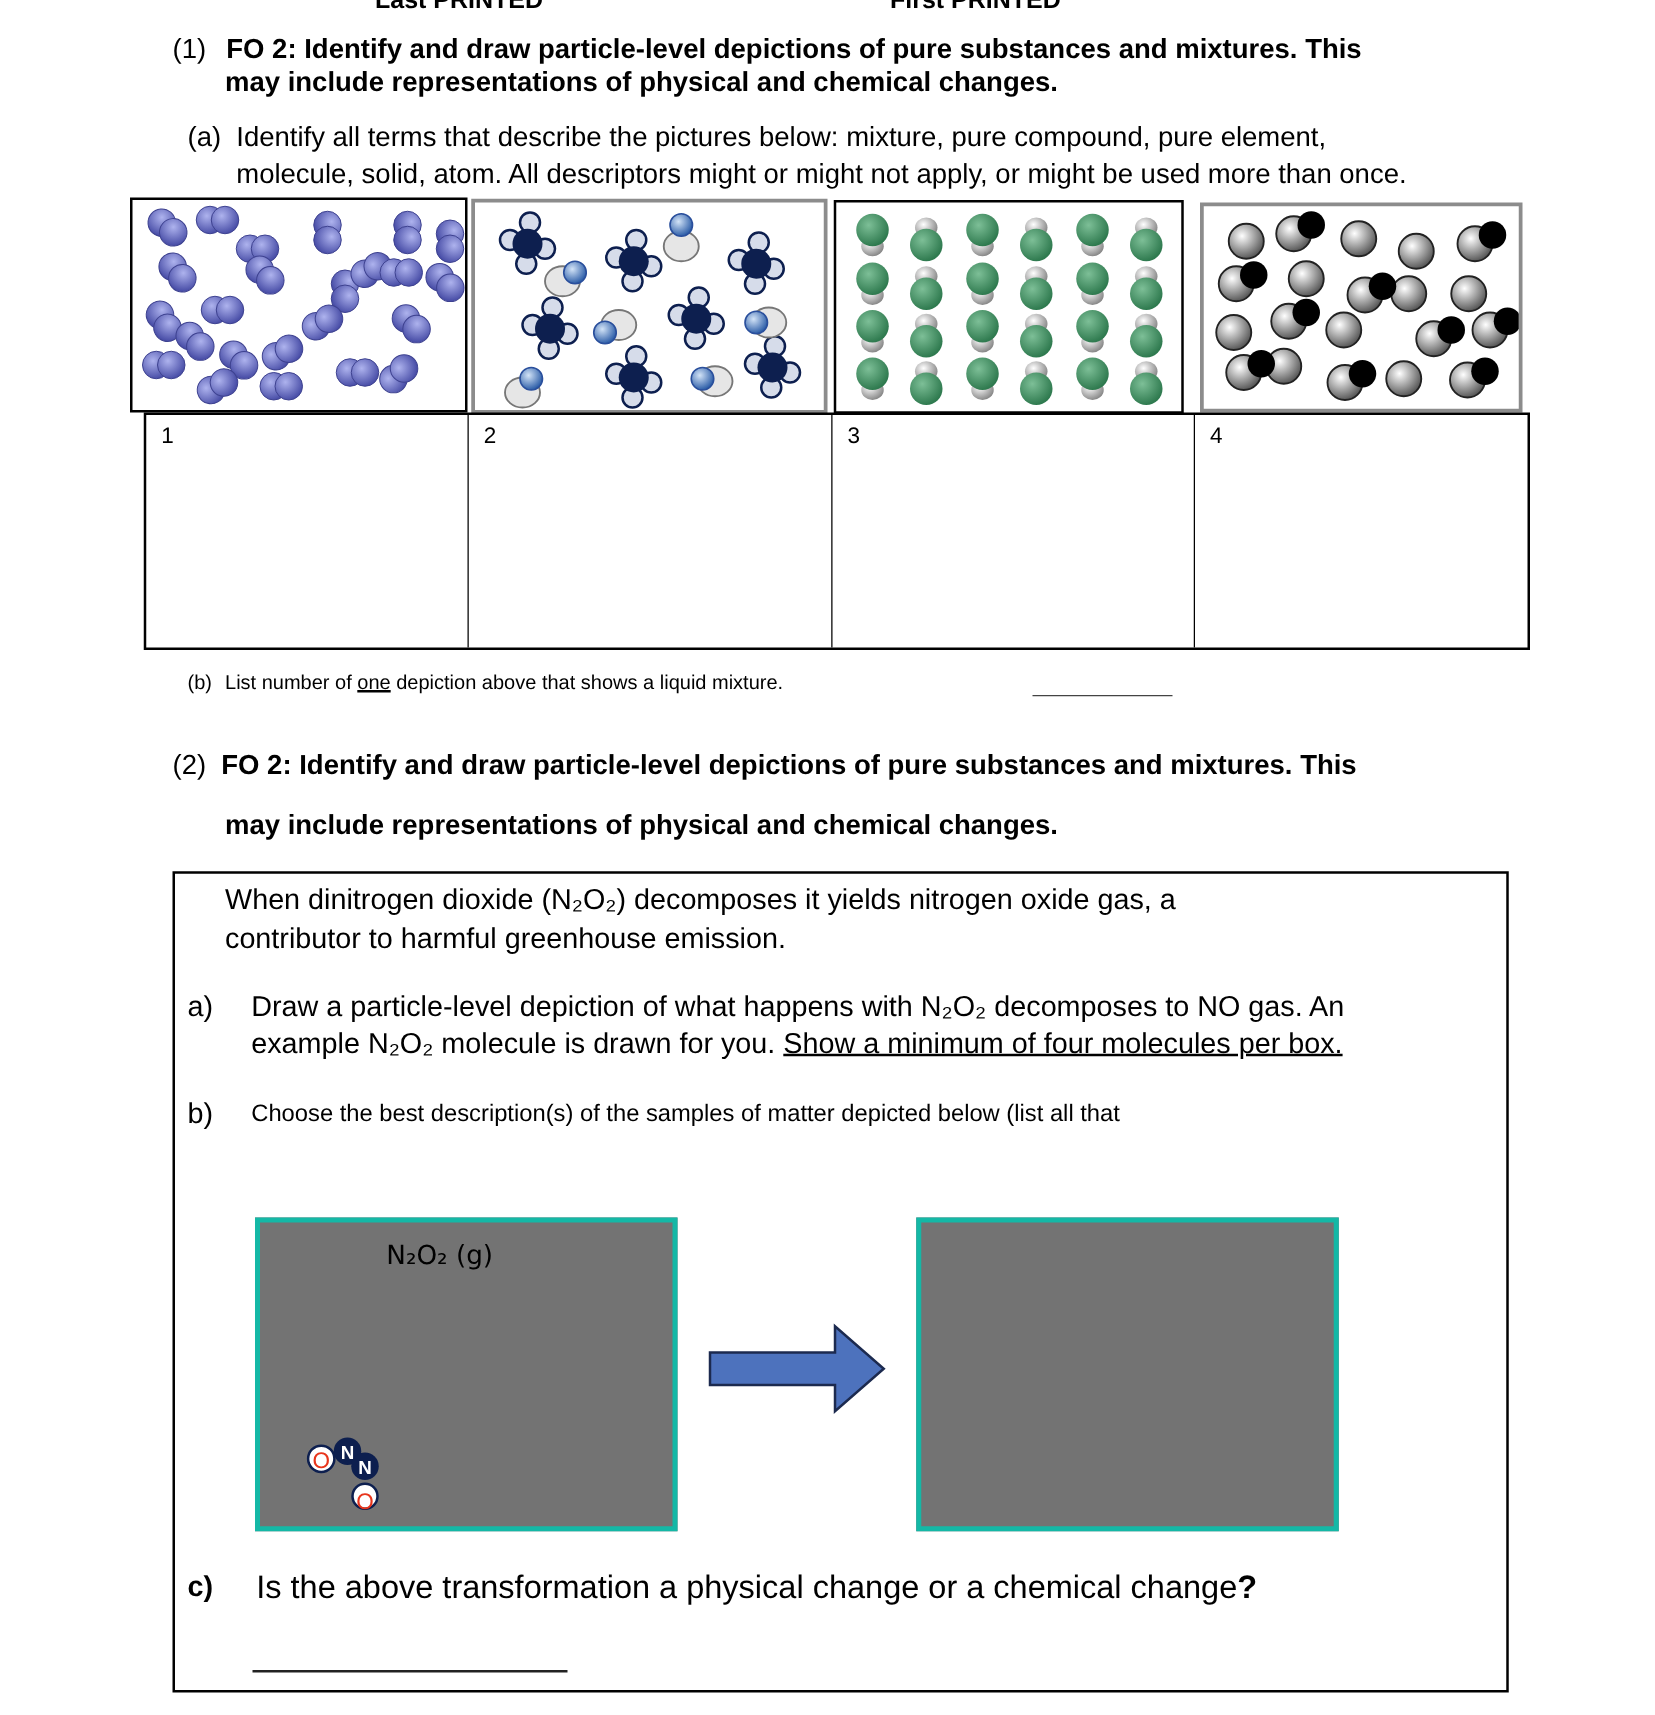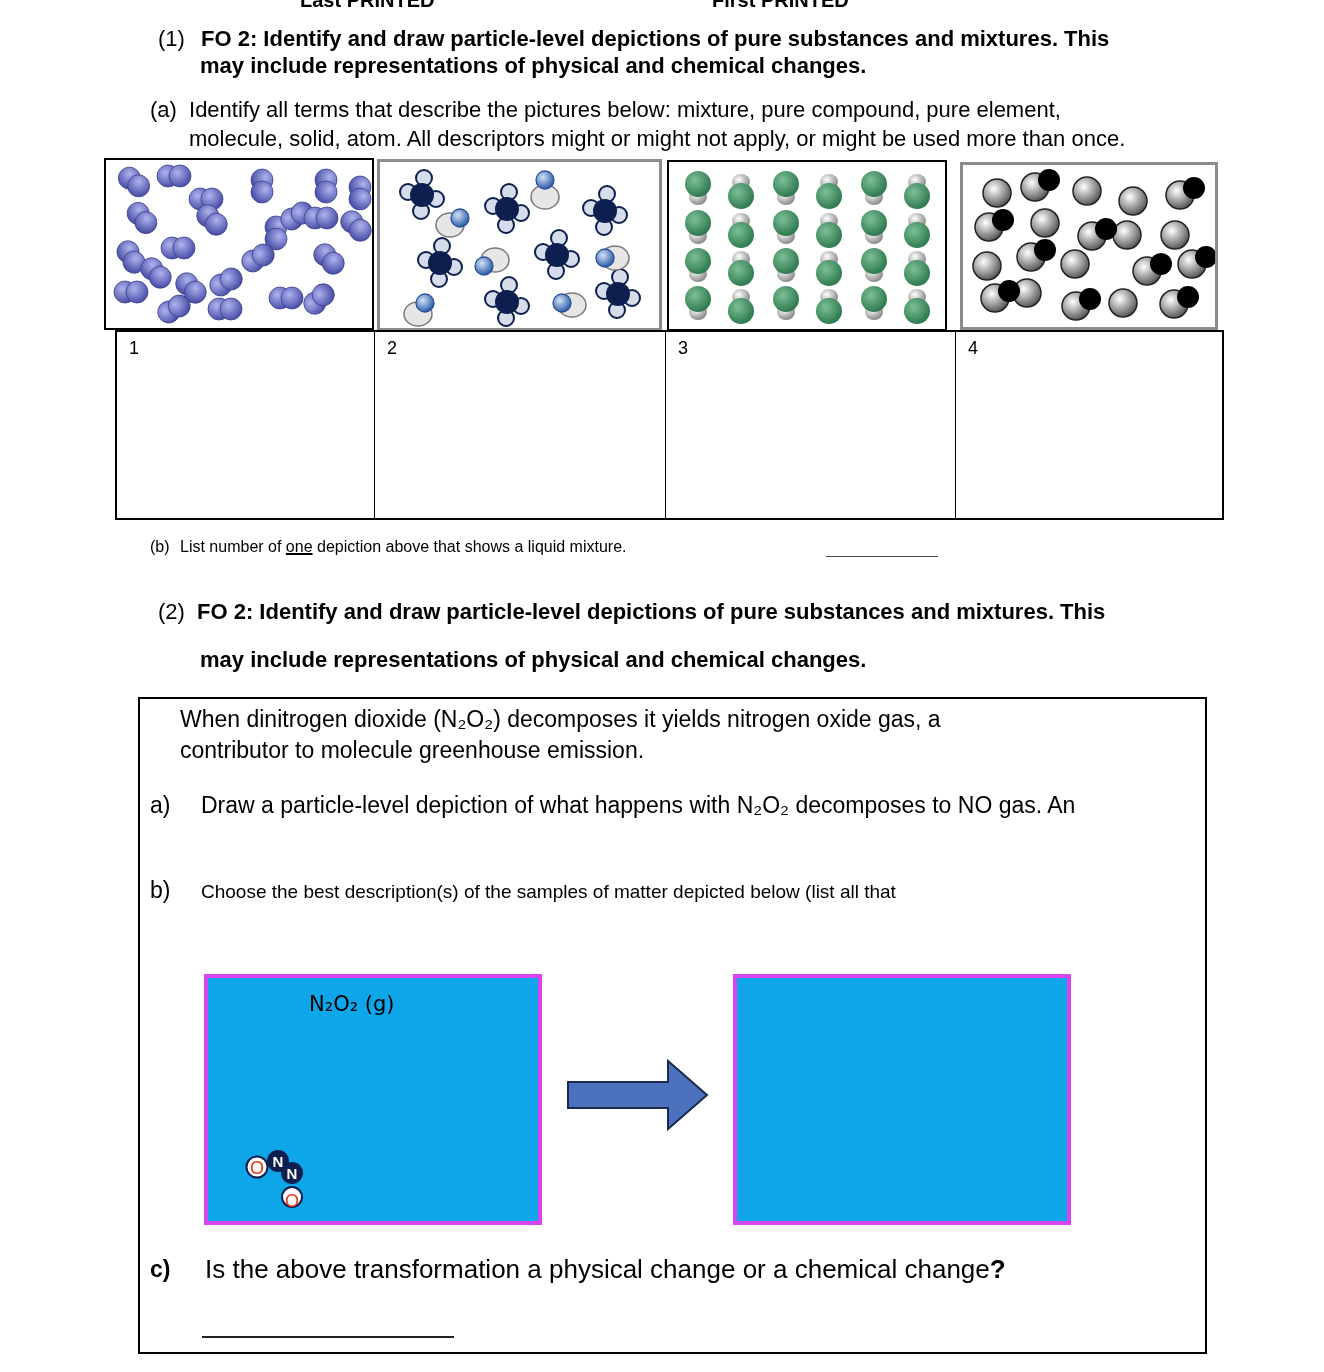--- a/index.html
+++ b/index.html
@@ -5,41 +5,41 @@
   html, body { margin: 0; padding: 0; background: #ffffff; }
   body {
     width: 1324px; height: 1372px; position: relative; overflow: hidden;
     font-family: "Liberation Sans", sans-serif; color: #000;
   }
   .abs { position: absolute; }
   .cutoff {
     top: -11px; font-size: 20px; font-weight: bold; color: #000;
     white-space: nowrap;
   }
-  .q-head { font-size: 22px; font-weight: bold; line-height: 28px; margin-left: 20px; }
+  .q-head { font-size: 22px; font-weight: bold; line-height: 28px; }
   .q-num { font-weight: normal; }
   .body-text { font-size: 22px; line-height: 29px; }
   .pic-box { position: absolute; background: #fff; box-sizing: border-box; }
   .pic-box svg { position: absolute; left: 0; top: 0; }
   .answer-table {
     position: absolute; left: 115px; top: 330px; width: 1109px; height: 190px;
     border: 2px solid #000; box-sizing: border-box; display: flex;
   }
   .answer-cell {
     box-sizing: border-box; border-right: 1.5px solid #000; height: 100%;
     font-size: 18px; padding: 6px 0 0 12px;
   }
   .answer-cell:last-child { border-right: none; }
   .blank-line { display: inline-block; border-bottom: 1.5px solid #444; }
   .frame2 {
     position: absolute; left: 138px; top: 697px; width: 1069px; height: 657px;
     border: 2px solid #000; box-sizing: border-box;
   }
   .draw-box {
-    position: absolute; border: 4px solid #d946ef; box-sizing: border-box; background: #0ea5e9;
+    position: absolute; border: 4px solid #14b8a6; box-sizing: border-box; background: #737373;
   }
   .formula { font-size: 21px; font-family: "DejaVu Sans", sans-serif; }
   u { text-decoration-thickness: 1.5px; }
 </style>
 </head>
 <body>
 
 <div class="abs cutoff" style="left:300px;">Last PRINTED</div>
 <div class="abs cutoff" style="left:712px;">First PRINTED</div>
 
@@ -456,26 +456,27 @@
 <div class="abs q-head" style="left:138px; top:598px;">
   <span class="q-num">(2)</span>
   <span style="margin-left:6px">FO 2: Identify and draw particle-level depictions of pure substances and mixtures.  This</span>
 </div>
 <div class="abs q-head" style="left:180px; top:646px;">may include representations of physical and chemical changes.</div>
 
 <div class="frame2"></div>
 
 <div class="abs body-text" style="left:180px; top:704px; font-size:23px; line-height:31px;">
   <div>When dinitrogen dioxide (N₂O₂) decomposes it yields nitrogen oxide gas, a</div>
-  <div>contributor to molecule greenhouse emission.</div>
+  <div>contributor to harmful greenhouse emission.</div>
 </div>
 
 <div class="abs body-text" style="left:150px; top:791px; font-size:23px;">a)</div>
 <div class="abs body-text" style="left:201px; top:791px; font-size:23px;">
   <div>Draw a particle-level depiction of what happens with N₂O₂ decomposes to NO gas.  An</div>
+  <div><span>example N₂O₂ molecule is drawn for you. </span><u>Show a minimum of four molecules per box.</u></div>
 </div>
 
 <div class="abs body-text" style="left:150px; top:876px; font-size:23px;">b)</div>
 <div class="abs body-text" style="left:201px; top:876px; font-size:19px; line-height:31px;">
   <div>Choose the best description(s) of the samples of matter depicted below (list all that</div>
 </div>
 
 <div class="draw-box" style="left:204px; top:974px; width:338px; height:251px;">
   <div class="abs formula" style="left:101px; top:14px;">N₂O₂ (g)</div>
   <svg class="abs" style="left:28px; top:170px;" width="80" height="66">

